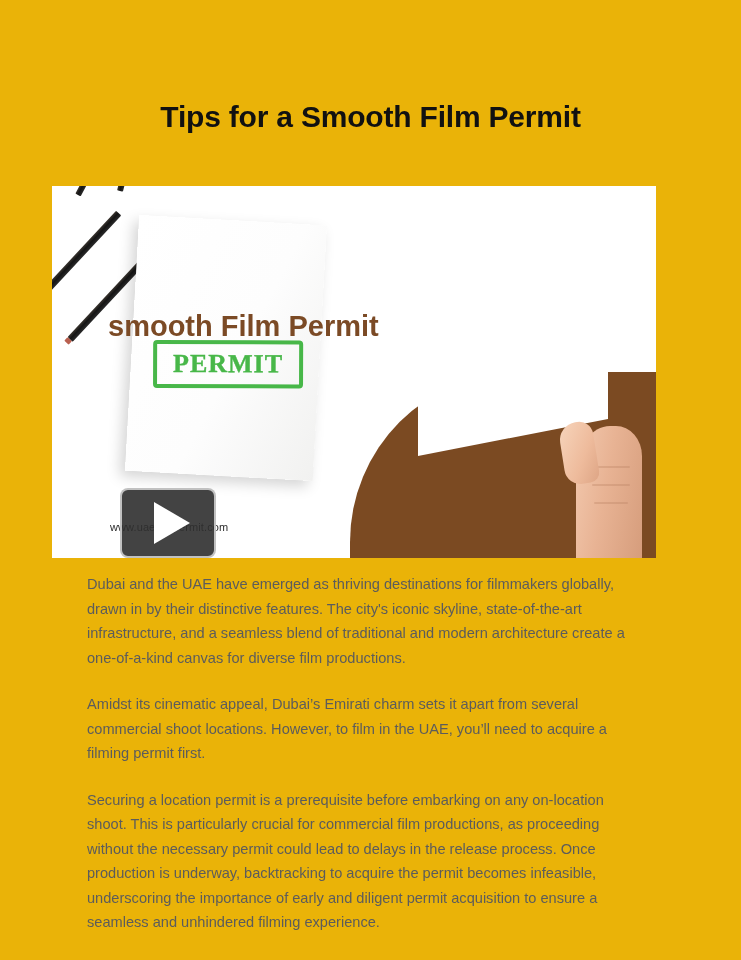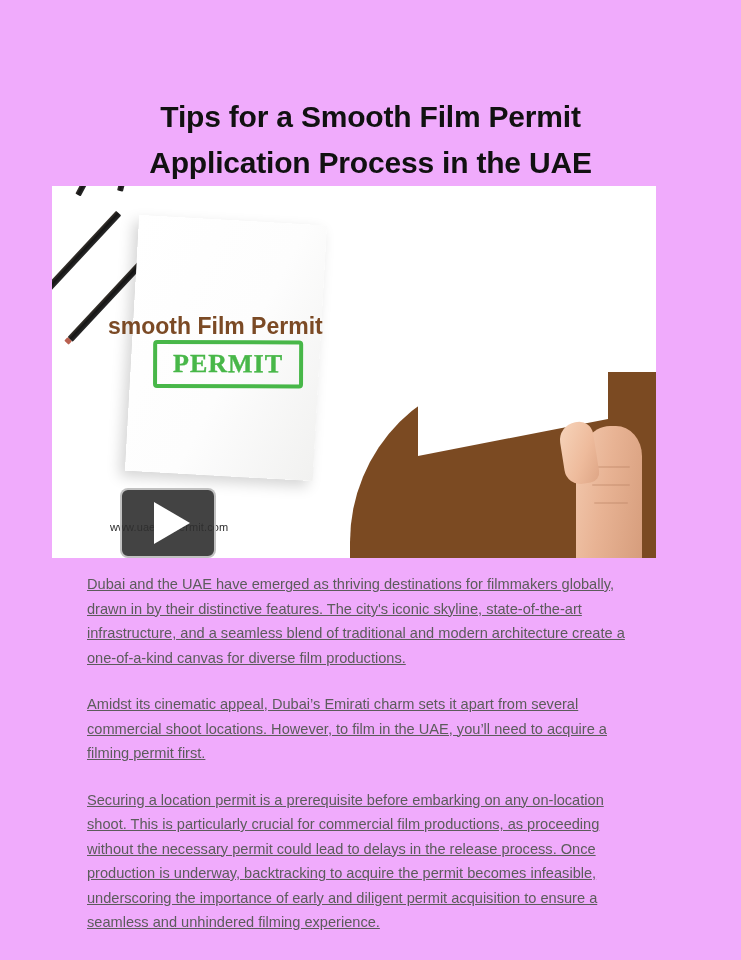--- a/index.html
+++ b/index.html
@@ -13,21 +13,21 @@
     height: 960px;
     position: relative;
     overflow: hidden;
     font-family: "Liberation Sans", sans-serif;
     -webkit-font-smoothing: antialiased;
   }
 
   .page {
     position: absolute;
     inset: 0;
-    background: #f0abfc;
+    background: #eab308;
   }
 
   
   .page-title {
     position: absolute;
     top: 74px;
     left: 60px;
     width: 621px;
     text-align: center;
     font-family: "Liberation Sans", sans-serif;
@@ -186,21 +186,21 @@
   .slide-text {
     position: absolute;
     left: 56px;
     top: 126px;
     line-height: 29px;
     font-family: "Liberation Sans", sans-serif;
     z-index: 4;
   }
   .st-line { display: block; white-space: nowrap; }
   .st-light { font-size: 23px; font-weight: normal; color: #262626; }
-  .st-bold  { font-size: 23px; font-weight: bold;   color: #7b4a25; }
+  .st-bold  { font-size: 29px; font-weight: bold;   color: #7b4a25; }
 
   .slide-url {
     position: absolute;
     left: 58px;
     top: 335px;
     font-family: "Liberation Sans", sans-serif;
     font-size: 11px;
     letter-spacing: 0.1px;
     color: #2b2b2b;
     z-index: 4;
@@ -238,32 +238,30 @@
     top: 572px;
     width: 552px;
   }
   .para {
     margin: 0 0 22px 0;
     font-family: "Liberation Sans", sans-serif;
     font-size: 14.6px;
     line-height: 24.5px;
     color: #5c5c5c;
     text-align: left;
-    text-decoration: underline;
   }
   .para:last-child { margin-bottom: 4px; }
 </style>
 </head>
 <body>
 
 <div class="page">
 
   <h1 class="page-title">
     <span class="tl">Tips for a Smooth Film Permit</span>
-    <span class="tl">Application Process in the UAE</span>
   </h1>
 
   <div class="hero">
 
     <div class="hero-brown">
       <div class="hero-brown-notch"></div>
     </div>
 
     <div class="pencil" id="pencil-1"></div>
     <div class="pencil" id="pencil-2"></div>

